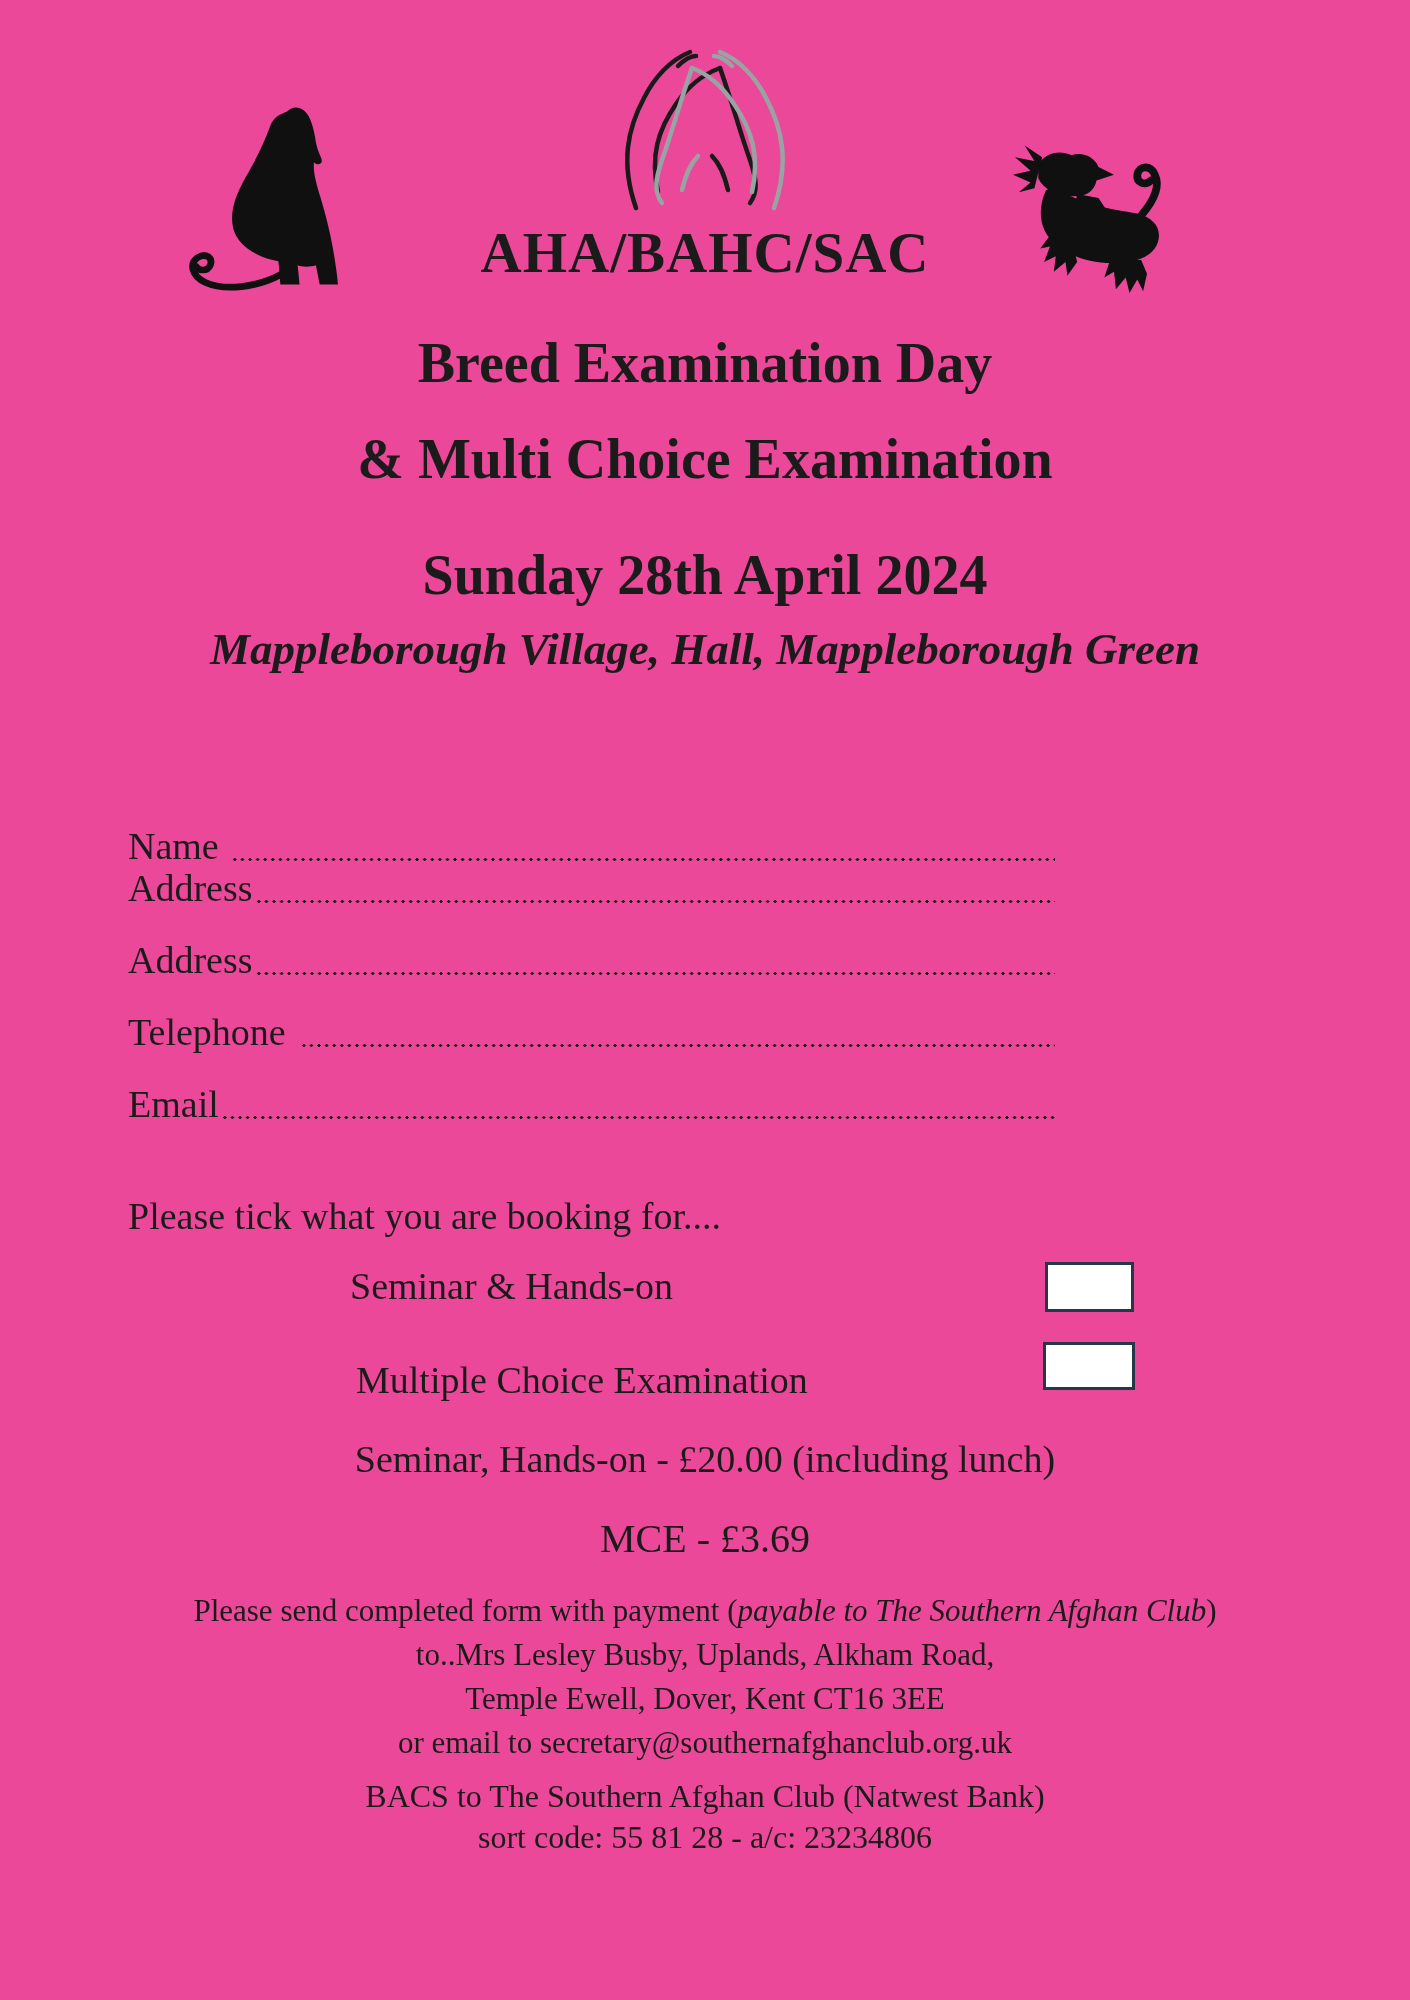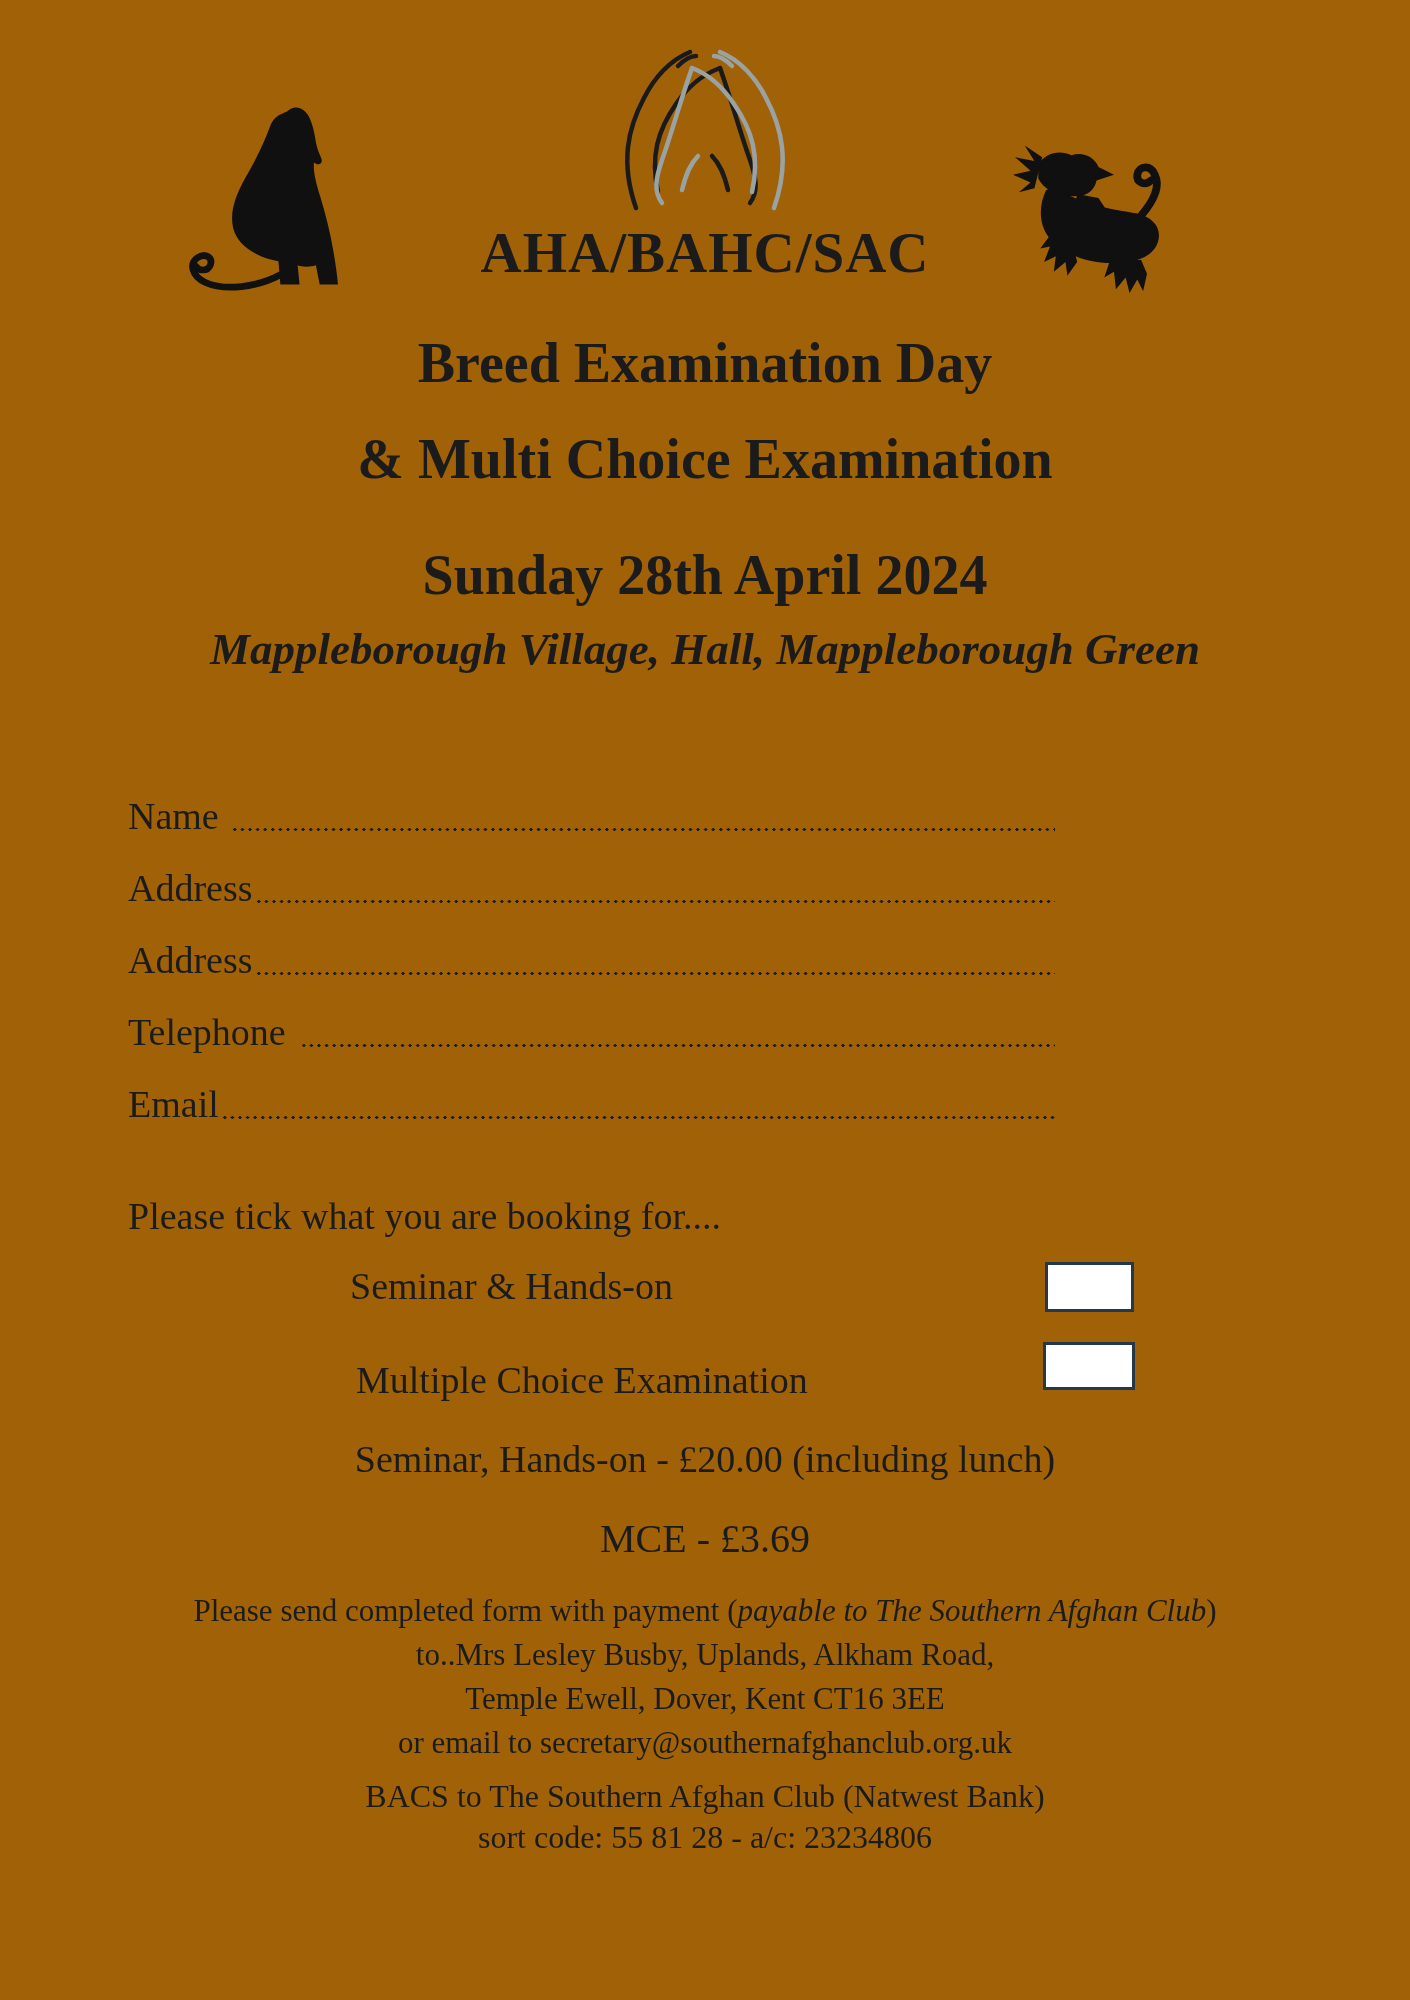--- a/index.html
+++ b/index.html
@@ -1,20 +1,20 @@
 <!DOCTYPE html>
 <html><head>
 <meta charset="utf-8">
 <style>
   html,body{margin:0;padding:0;background:#e8e8e8;}
   .page{
     position:relative;
     width:1410px;height:2000px;
     margin:0 auto;
-    background:#a16207;
+    background:#ec4899;
     font-family:"Liberation Serif", serif;
     color:#1b1b1b;
     overflow:hidden;
   }
   .abs{position:absolute;}
   .centered{left:0;right:0;text-align:center;}
   .org-title{top:220px;font-size:57px;font-weight:bold;letter-spacing:1px;}
   .h-main{font-size:56px;font-weight:bold;line-height:1.2;}
   .t1{top:330px;}
   .t2{top:426px;}
@@ -107,21 +107,21 @@
   </div>
 
   <div class="abs centered org-title">AHA/BAHC/SAC</div>
 
   <div class="abs centered h-main t1">Breed Examination Day</div>
   <div class="abs centered h-main t2">&amp; Multi Choice Examination</div>
   <div class="abs centered h-main t3">Sunday 28th April 2024</div>
 
   <div class="abs centered venue v1">Mappleborough Village, Hall, Mappleborough Green</div>
 
-  <div class="abs field-row" style="top:793px;gap:10px;">
+  <div class="abs field-row" style="top:823px;gap:10px;">
     <span>Name</span>
     <span class="dots"></span>
   </div>
   <div class="abs field-row" style="top:865px;">
     <span>Address</span>
     <span class="dots"></span>
   </div>
   <div class="abs field-row" style="top:937px;">
     <span>Address</span>
     <span class="dots"></span>

